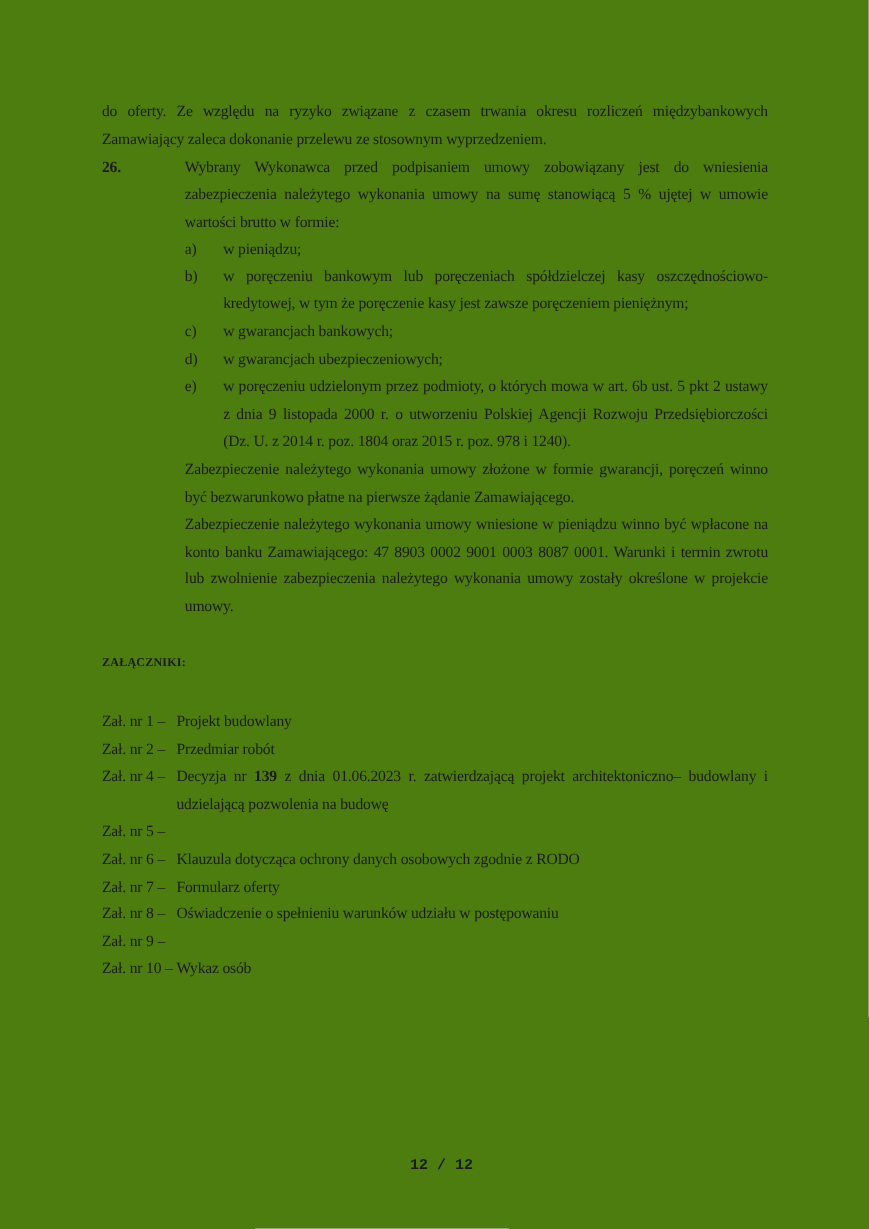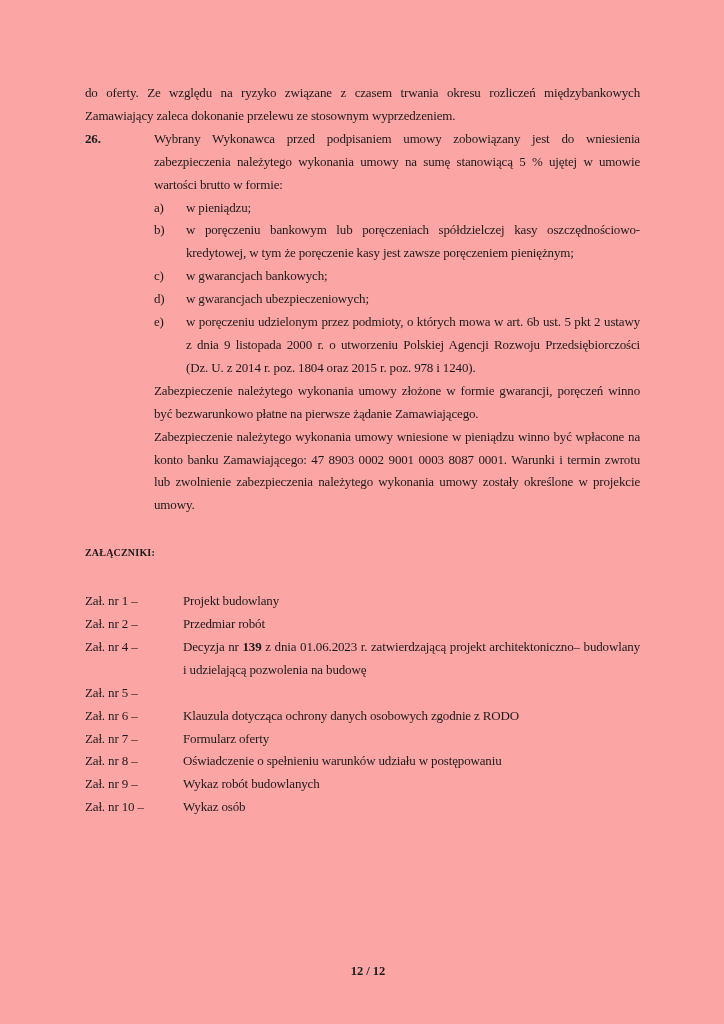--- a/index.html
+++ b/index.html
@@ -1,20 +1,20 @@
 <!DOCTYPE html>
 <html lang="pl"><head>
 <meta charset="utf-8">
 <style>
   html, body { margin: 0; padding: 0; background: #ffffff; }
   .page {
     position: relative;
     width: 724px;
     height: 1024px;
-    background: #fca5a5;
+    background: #4d7c0f;
     font-family: "Liberation Serif", serif;
     color: #1b1b1b;
     overflow: hidden;
   }
   .content {
     position: absolute;
     left: 85px;
     top: 82px;
     width: 555px;
     font-size: 13px;
@@ -30,31 +30,31 @@
   .subletter { width: 32px; flex-shrink: 0; }
   .subtext { flex: 1; min-width: 0; }
   .attachments-heading {
     margin: 25px 0 0 0;
     font-weight: 700;
     font-size: 10px;
     letter-spacing: 0.2px;
     text-align: left;
   }
   .att-list { margin-top: 25px; }
-  .att-row { display: flex; gap: 36px; }
+  .att-row { display: flex; }
   .att-label { width: 62px; flex-shrink: 0; white-space: nowrap; }
   .att-text { flex: 1; min-width: 0; text-align: right; }
   .att-text b { font-weight: 700; }
   .footer {
     position: absolute;
     left: 0;
     right: 0;
     top: 964px;
     text-align: center;
-    font-family: Liberation Serif, serif;
+    font-family: Liberation Mono, monospace;
     font-weight: 700;
     font-size: 12.5px;
     color: #1b1b1b;
     padding-left: 12px;
   }
 </style>
 </head>
 <body>
 
 <div class="page">
@@ -118,21 +118,20 @@
       <div class="att-row">
         <span class="att-label">Zał. nr 7 –</span>
         <p class="att-text"><span>Formularz oferty</span><b></b><span></span></p>
       </div>
       <div class="att-row">
         <span class="att-label">Zał. nr 8 –</span>
         <p class="att-text"><span>Oświadczenie o spełnieniu warunków udziału w postępowaniu</span><b></b><span></span></p>
       </div>
       <div class="att-row">
         <span class="att-label">Zał. nr 9 –</span>
-        <p class="att-text"><span>Wykaz robót budowlanych</span><b></b><span></span></p>
       </div>
       <div class="att-row">
         <span class="att-label">Zał. nr 10 –</span>
         <p class="att-text"><span>Wykaz osób</span><b></b><span></span></p>
       </div>
     </div>
 
   </div>
 
   <div class="footer">12 / 12</div>

